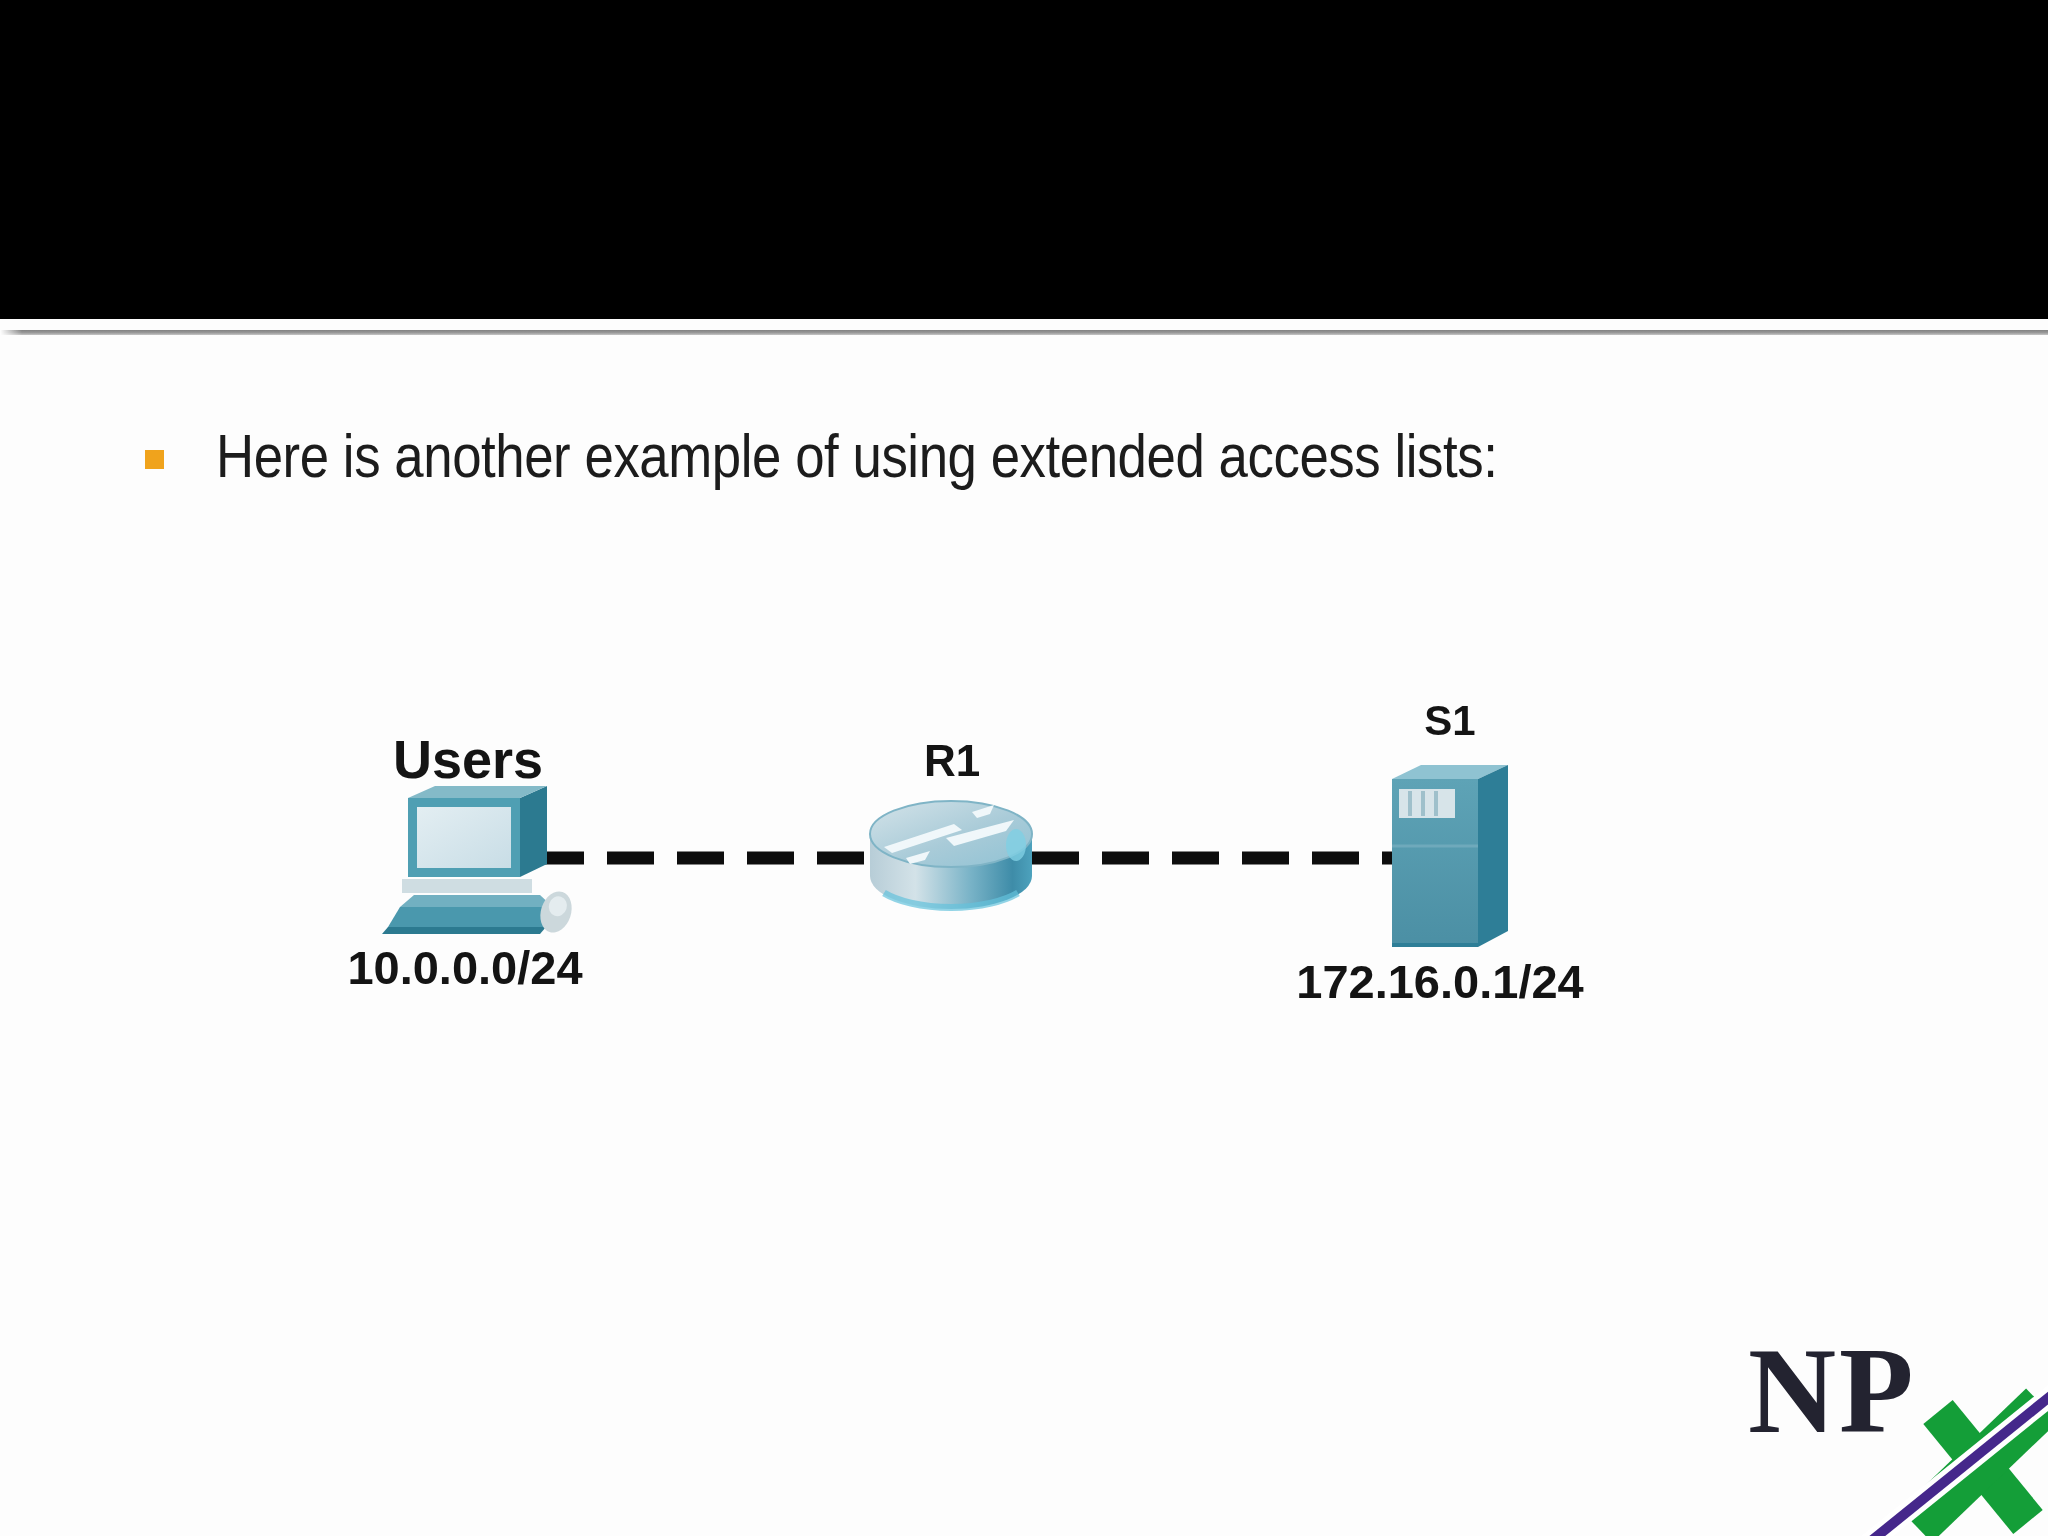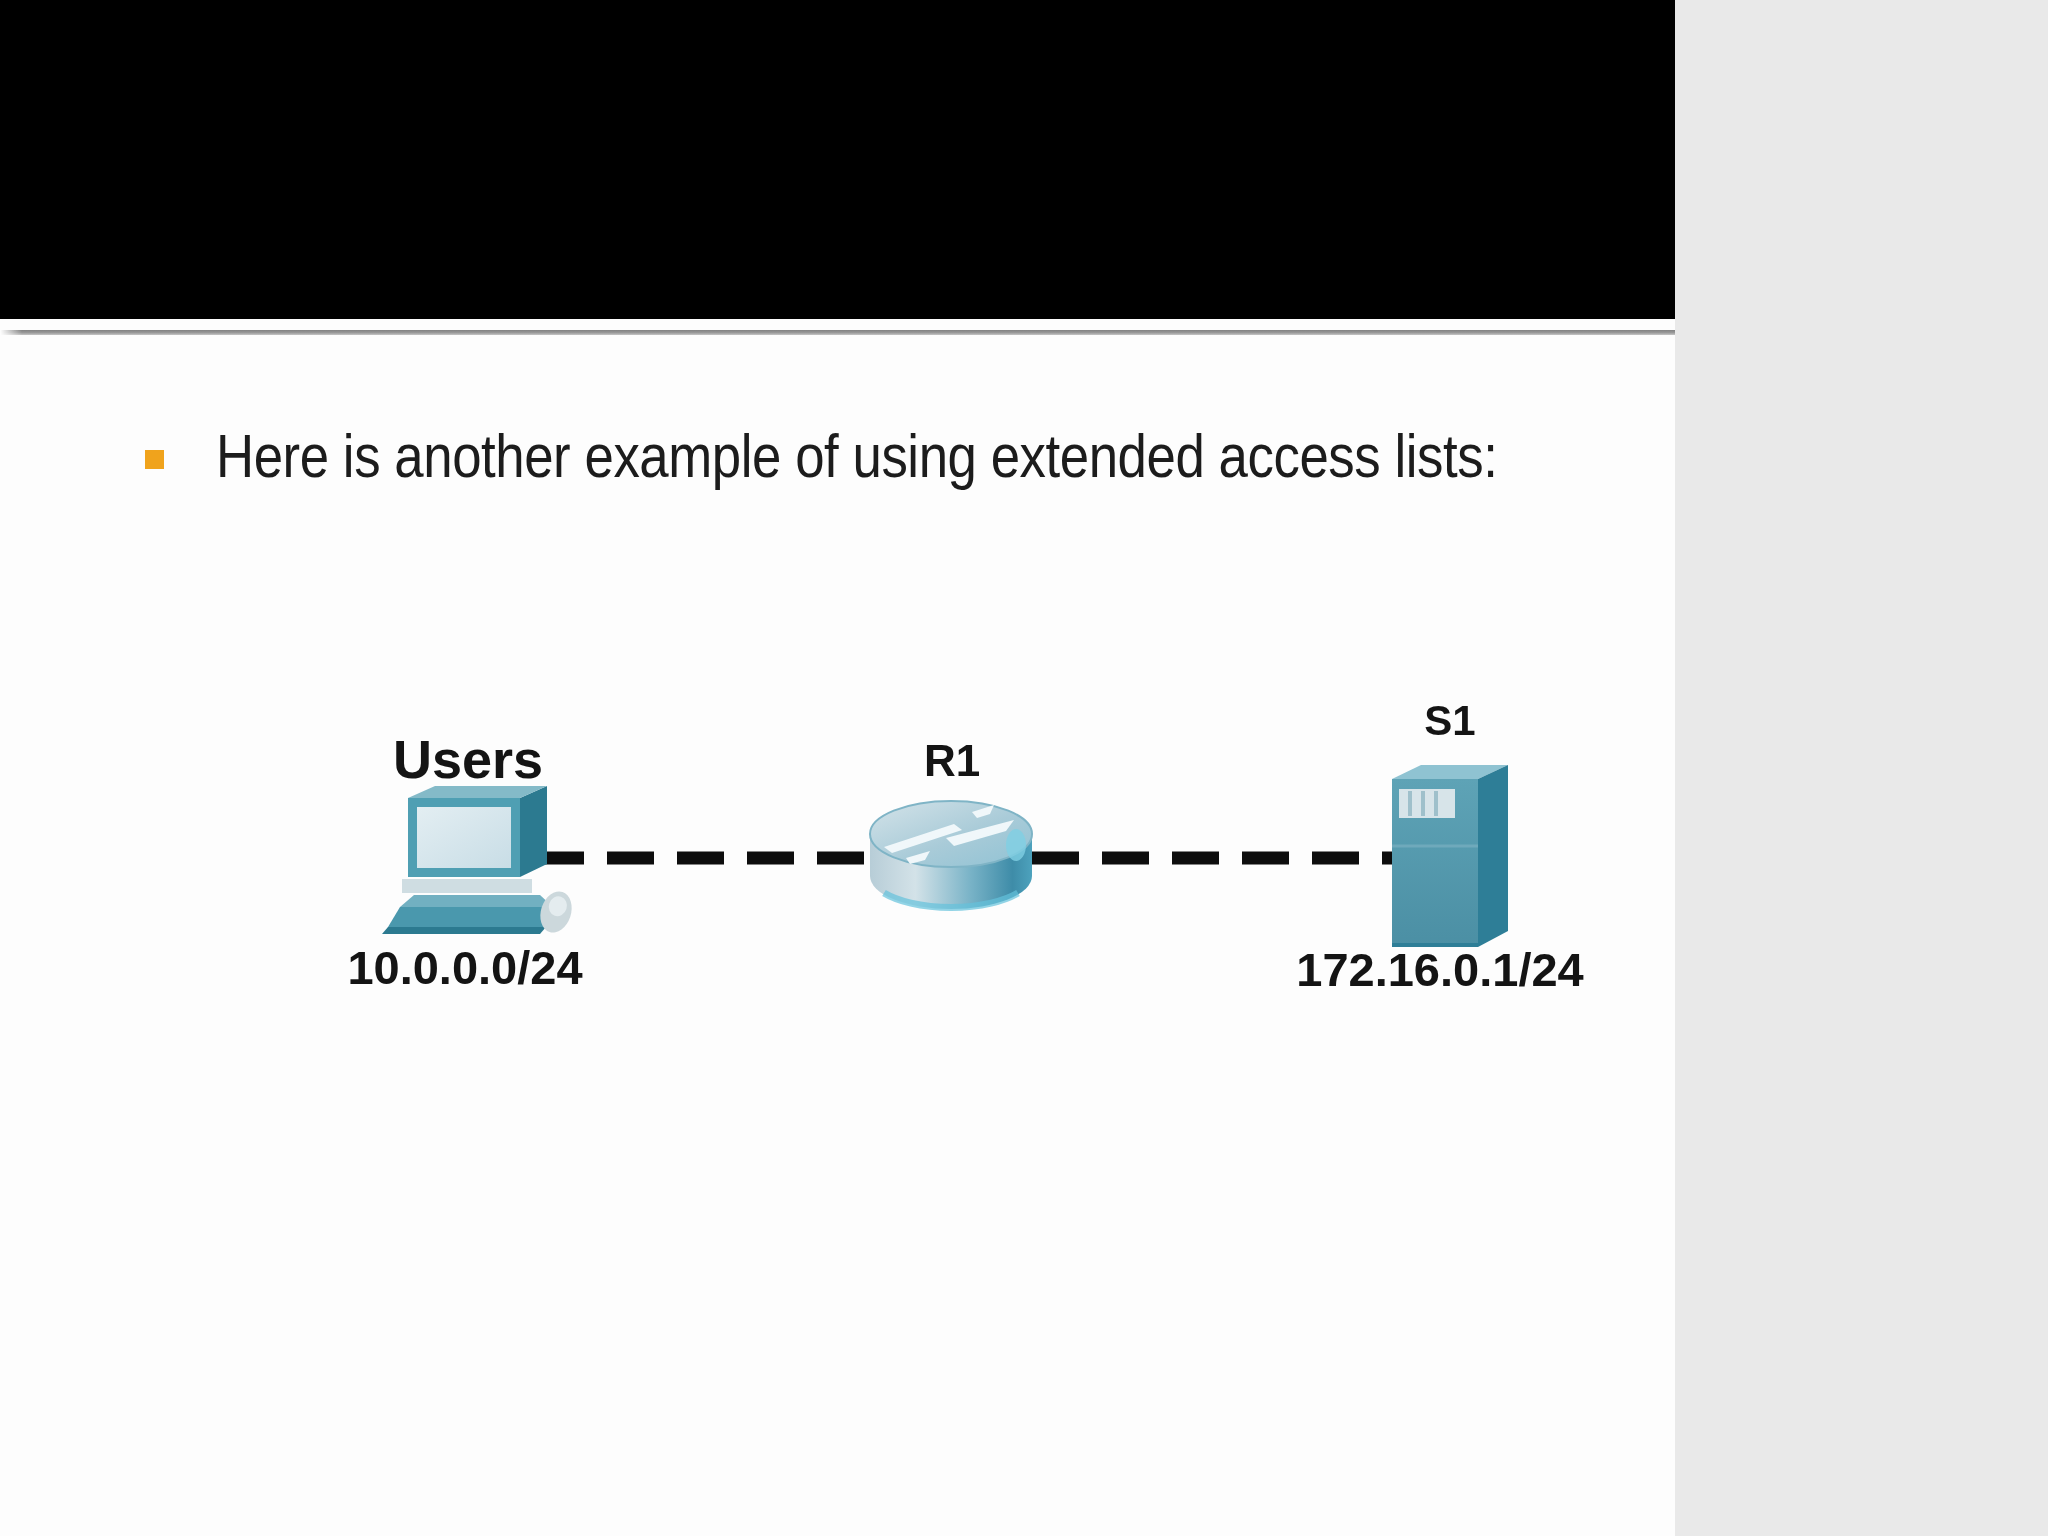--- a/index.html
+++ b/index.html
@@ -1,17 +1,17 @@
 <!DOCTYPE html>
 <html><head>
 <meta charset="utf-8">
 <style>
   html,body{margin:0;padding:0;background:#e9e9e9;}
   .slide{
-    position:relative;width:1675px;height:1536px;overflow:hidden;
+    position:relative;width:2048px;height:1536px;overflow:hidden;
     background:#fdfdfd;font-family:"Liberation Sans",sans-serif;
   }
   
   .title-bar{position:absolute;left:0;top:0;width:2048px;height:319px;background:#000;}
   .separator{
     position:absolute;left:0;top:330px;width:2048px;height:5px;
     background:linear-gradient(to bottom,#818181 0%,#9a9a9a 55%,#c6c6c6 100%);
   }
   .separator::before{ 
     content:"";position:absolute;left:0;top:0;width:22px;height:100%;
@@ -31,21 +31,21 @@
   
   .dev-label{
     position:absolute;color:#141414;font-weight:bold;
     text-align:center;white-space:nowrap;
   }
   .lbl-users{left:368px;top:728px;width:200px;font-size:54px;}
   .lbl-r1{left:852px;top:736px;width:200px;font-size:44px;}
   .lbl-s1{left:1350px;top:697px;width:200px;font-size:42px;}
   .lbl-users-subnet{left:265px;top:940px;width:400px;font-size:47px;}
   .lbl-server-info{left:1165px;top:942px;width:550px;font-size:47px;line-height:55px;}
-  .lbl-server-info span{display:block;}
+  .lbl-server-info span{display:block;margin-top:12px;}
   
   .diagram-svg{position:absolute;left:0;top:0;width:2048px;height:1536px;}
   
   .logo-np{
     position:absolute;left:1748px;top:1330px;
     font-family:"Liberation Serif",serif;font-weight:bold;
     font-size:122px;line-height:1;color:#232330;letter-spacing:3px;
     white-space:nowrap;
   }
 </style>

